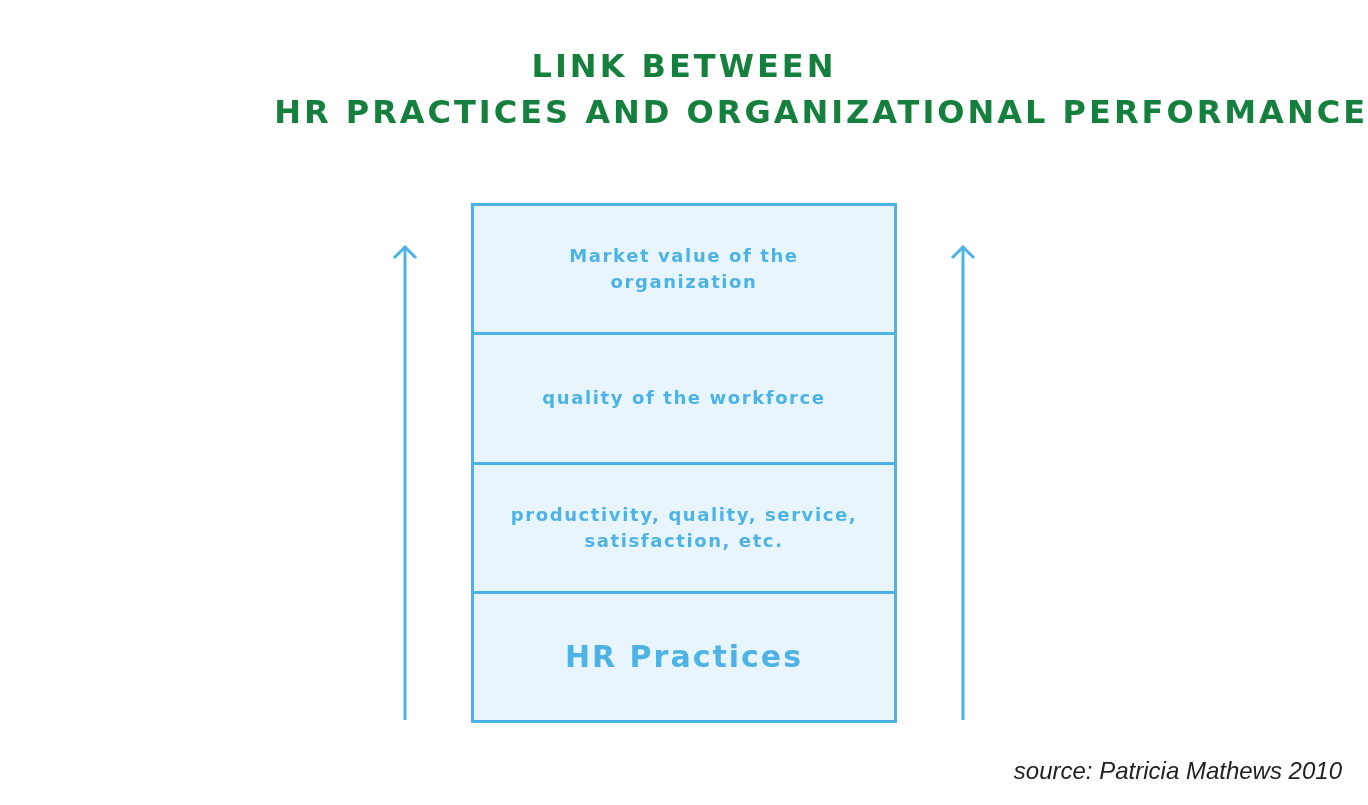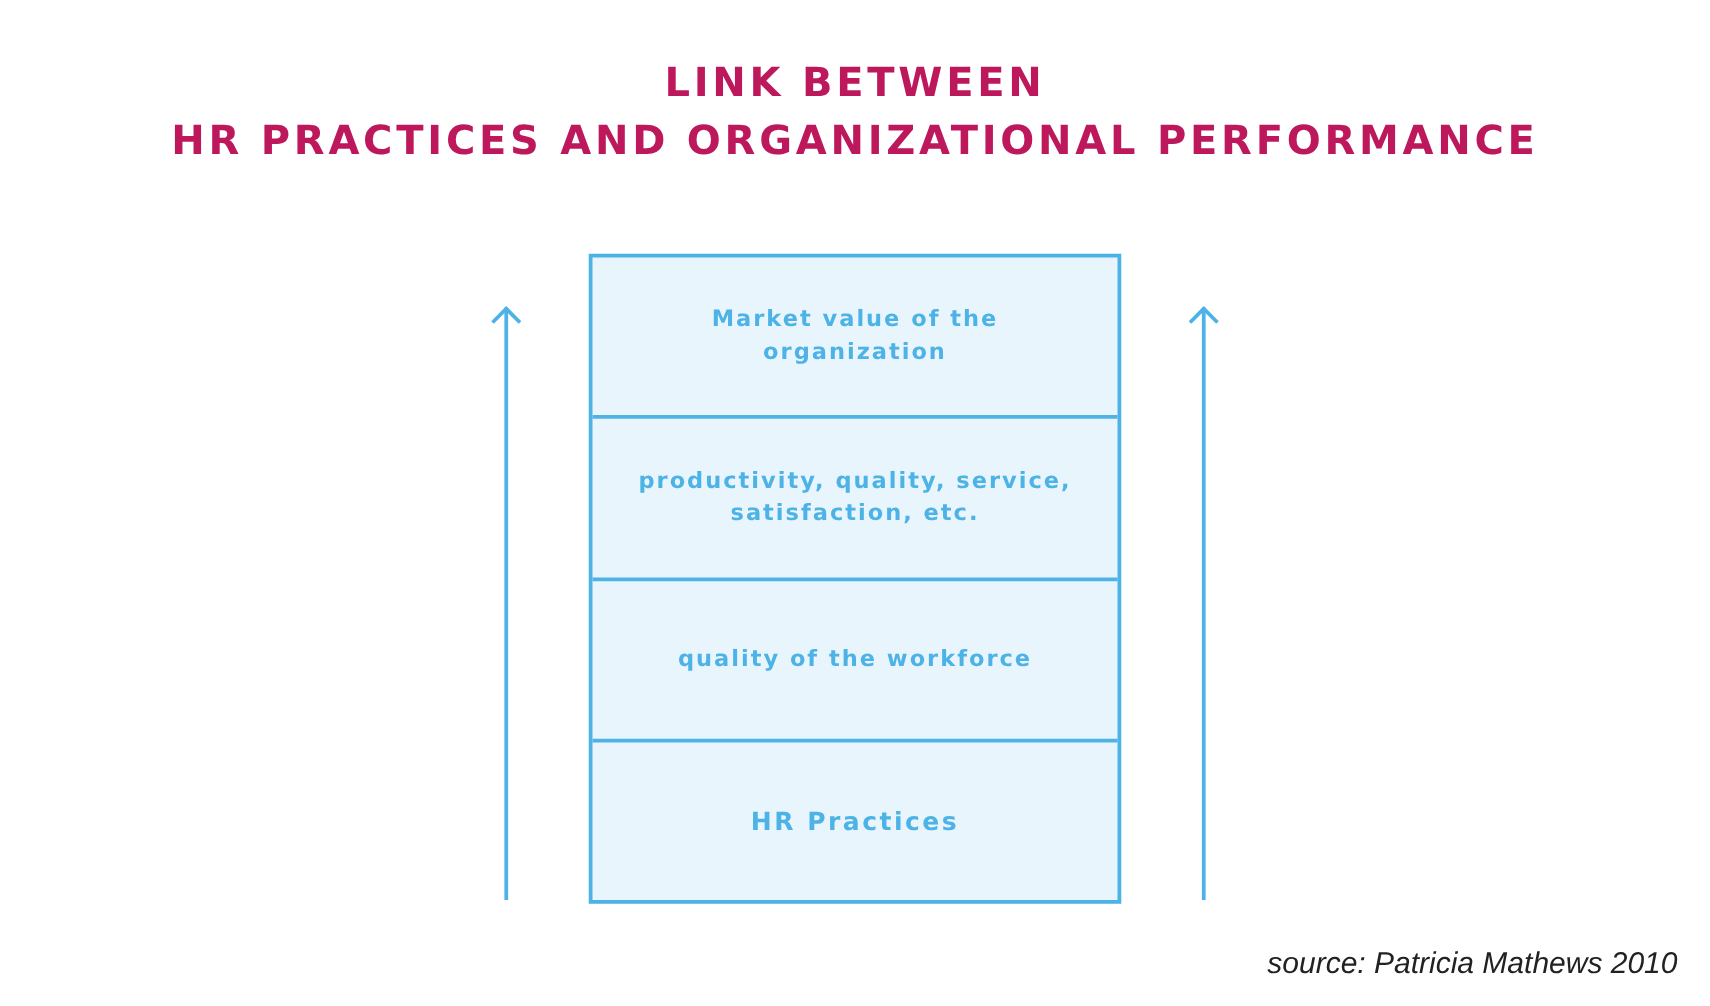--- a/index.html
+++ b/index.html
@@ -3,39 +3,39 @@
   <meta charset="utf-8">
   <style>
     html, body { margin: 0; padding: 0; }
     body {
       width: 1368px; height: 805px; background: #ffffff;
       position: relative; overflow: hidden;
       font-family: "DejaVu Sans", "Liberation Sans", sans-serif;
     }
     .title {
       position: absolute; left: 0; width: 1368px; text-align: center;
-      color: #be185d; font-weight: bold; letter-spacing: 3px;
+      color: #15803d; font-weight: bold; letter-spacing: 3px;
       font-size: 32px; line-height: 46px;
     }
     .title.l1 { top: 43px; }
-    .title.l2 { top: 89px; }
+    .title.l2 { top: 89px; text-align: right; }
     .stack {
       position: absolute; left: 471px; top: 203px;
       width: 420px; height: 514px;
       border: 3px solid #4db3e6; background: #e8f5fc;
       display: flex; flex-direction: column;
     }
     .layer {
       flex: 1; display: flex; align-items: center; justify-content: center;
       text-align: center; color: #4db3e6; font-weight: bold;
       font-size: 18px; line-height: 26px; letter-spacing: 1.6px;
       border-top: 3px solid #4db3e6; padding: 0 20px;
     }
     .layer:first-child { border-top: none; }
-    .layer.big { font-size: 20px; letter-spacing: 2px; }
+    .layer.big { font-size: 30px; letter-spacing: 2px; }
     .arrow { position: absolute; top: 244px; width: 30px; height: 476px; }
     .arrow.left { left: 390px; }
     .arrow.right { left: 948px; }
     .source {
       position: absolute; right: 26px; top: 757px;
       font-style: italic; font-size: 24px; color: #222222;
       font-family: "Liberation Sans", sans-serif;
     }
   </style>
 </head>
@@ -44,22 +44,22 @@
 <div class="title l1">LINK BETWEEN</div>
 <div class="title l2">HR PRACTICES AND ORGANIZATIONAL PERFORMANCE</div>
 
 <svg class="arrow left" viewBox="0 0 30 476">
   <line x1="15" y1="2" x2="15" y2="476" stroke="#4db3e6" stroke-width="3"></line>
   <polyline points="4,14 15,3 26,14" fill="none" stroke="#4db3e6" stroke-width="3" stroke-linejoin="miter"></polyline>
 </svg>
 
 <div class="stack">
   <div class="layer">Market  value of the organization</div>
+  <div class="layer">quality of the workforce</div>
   <div class="layer">productivity, quality, service, satisfaction, etc.</div>
-  <div class="layer">quality of the workforce</div>
   <div class="layer big">HR Practices</div>
 </div>
 
 <svg class="arrow right" viewBox="0 0 30 476">
   <line x1="15" y1="2" x2="15" y2="476" stroke="#4db3e6" stroke-width="3"></line>
   <polyline points="4,14 15,3 26,14" fill="none" stroke="#4db3e6" stroke-width="3" stroke-linejoin="miter"></polyline>
 </svg>
 
 <div class="source">source: Patricia Mathews 2010</div>
 

